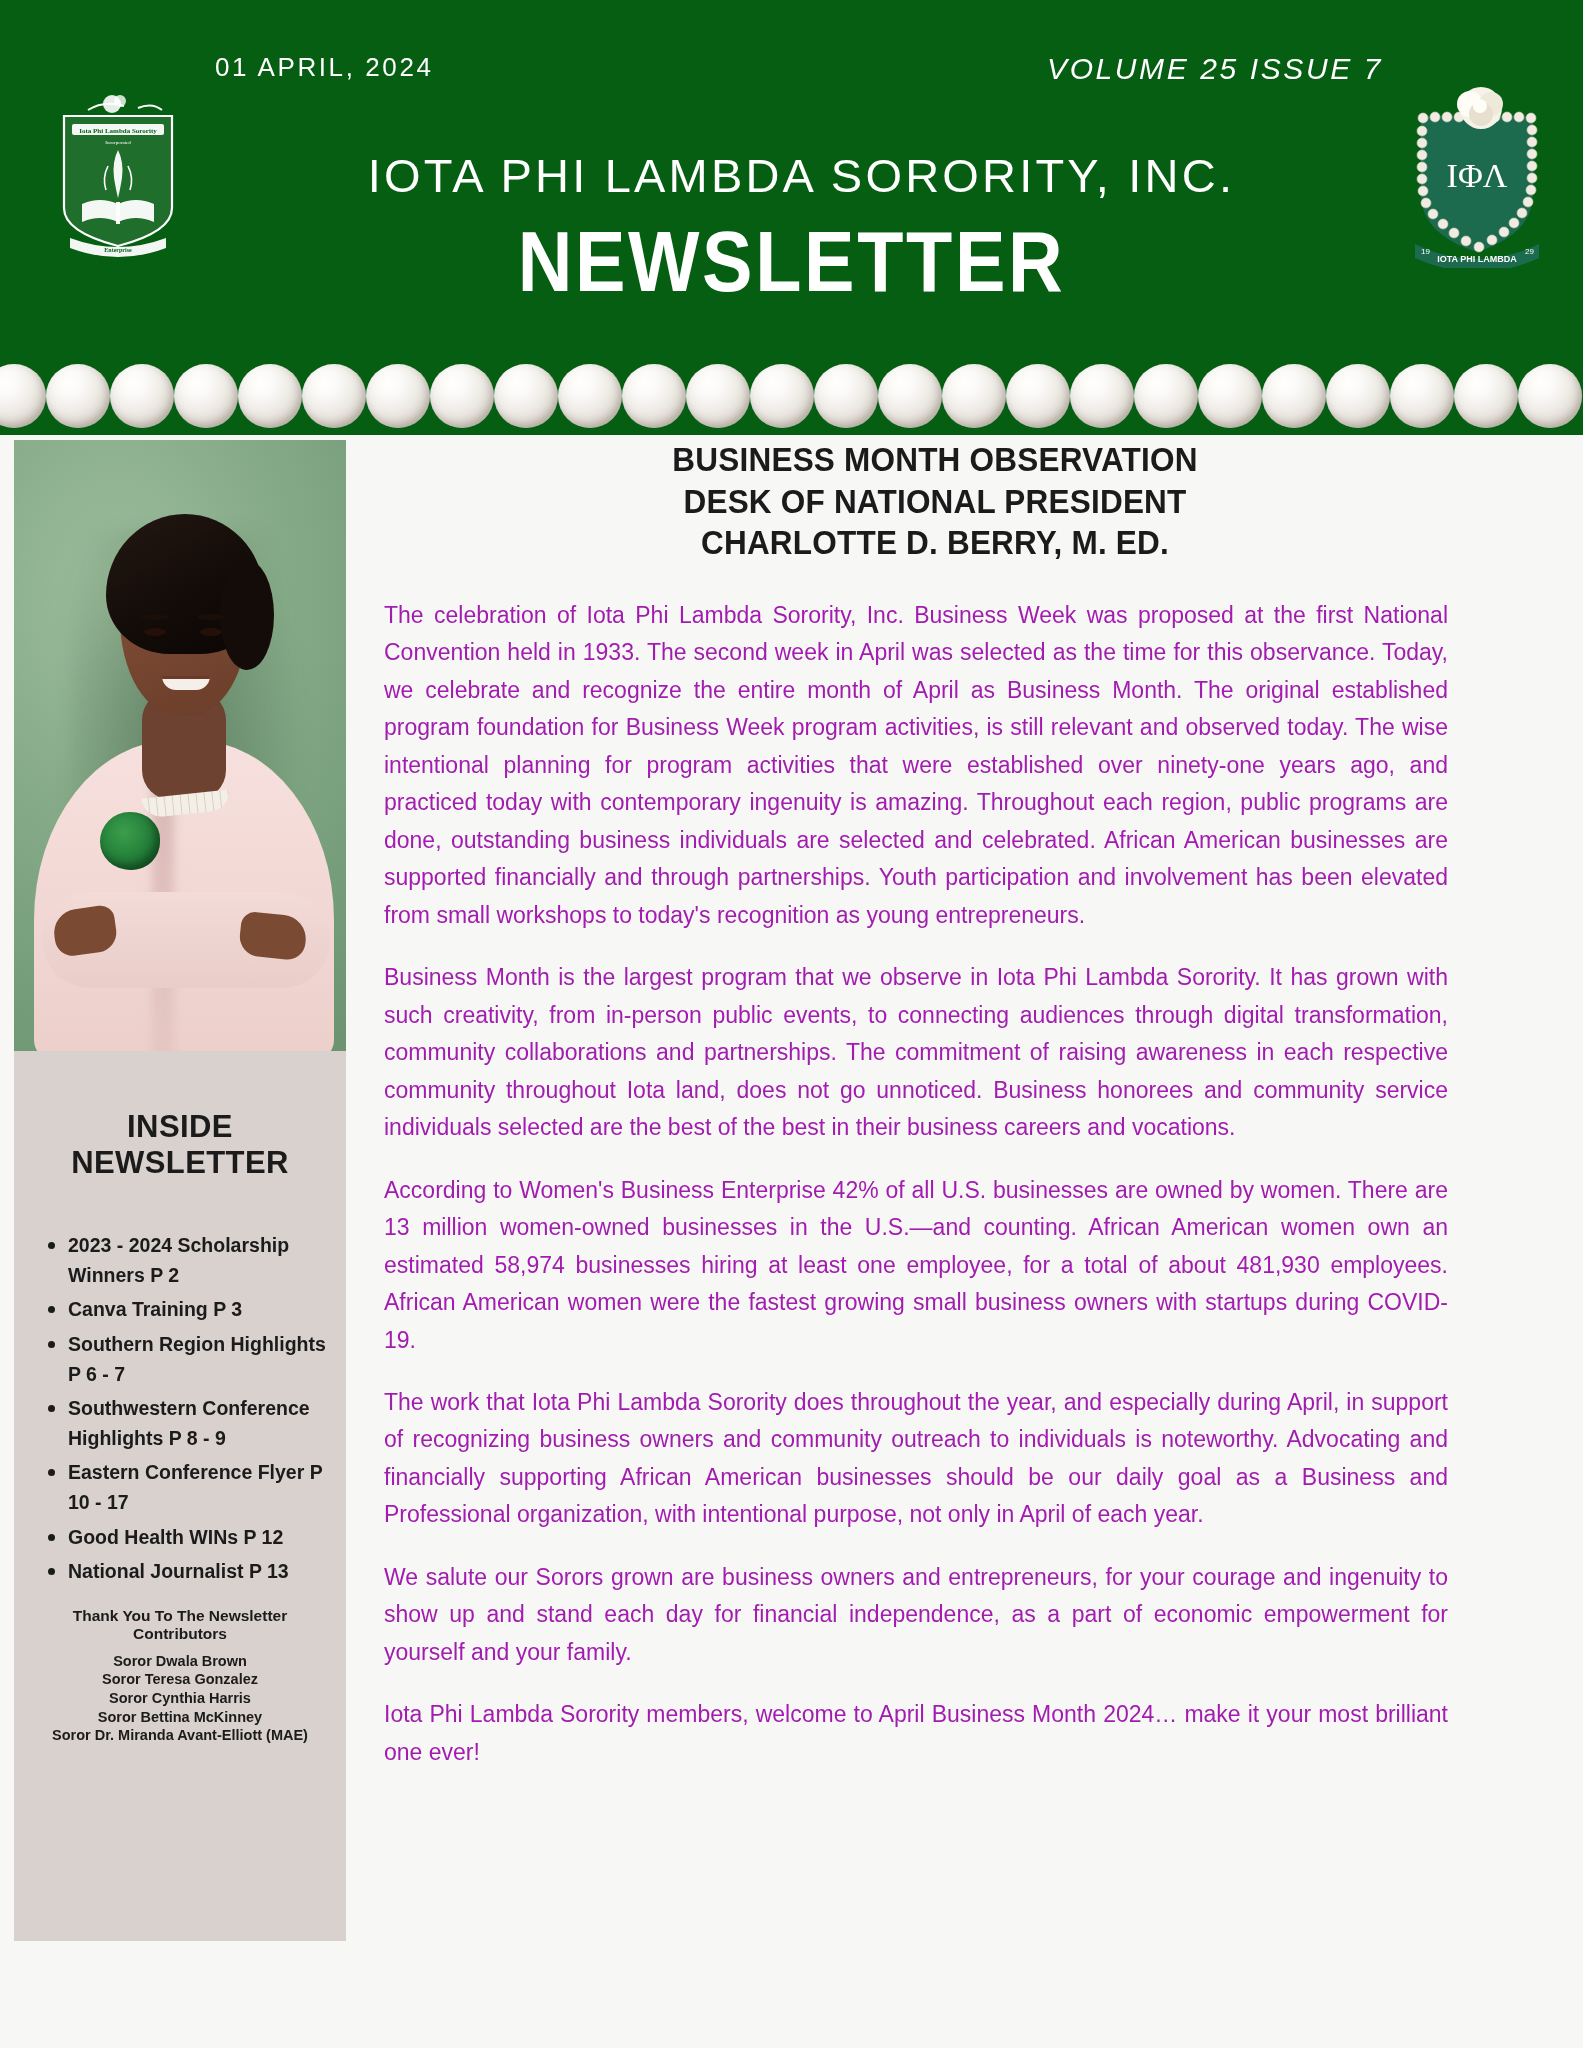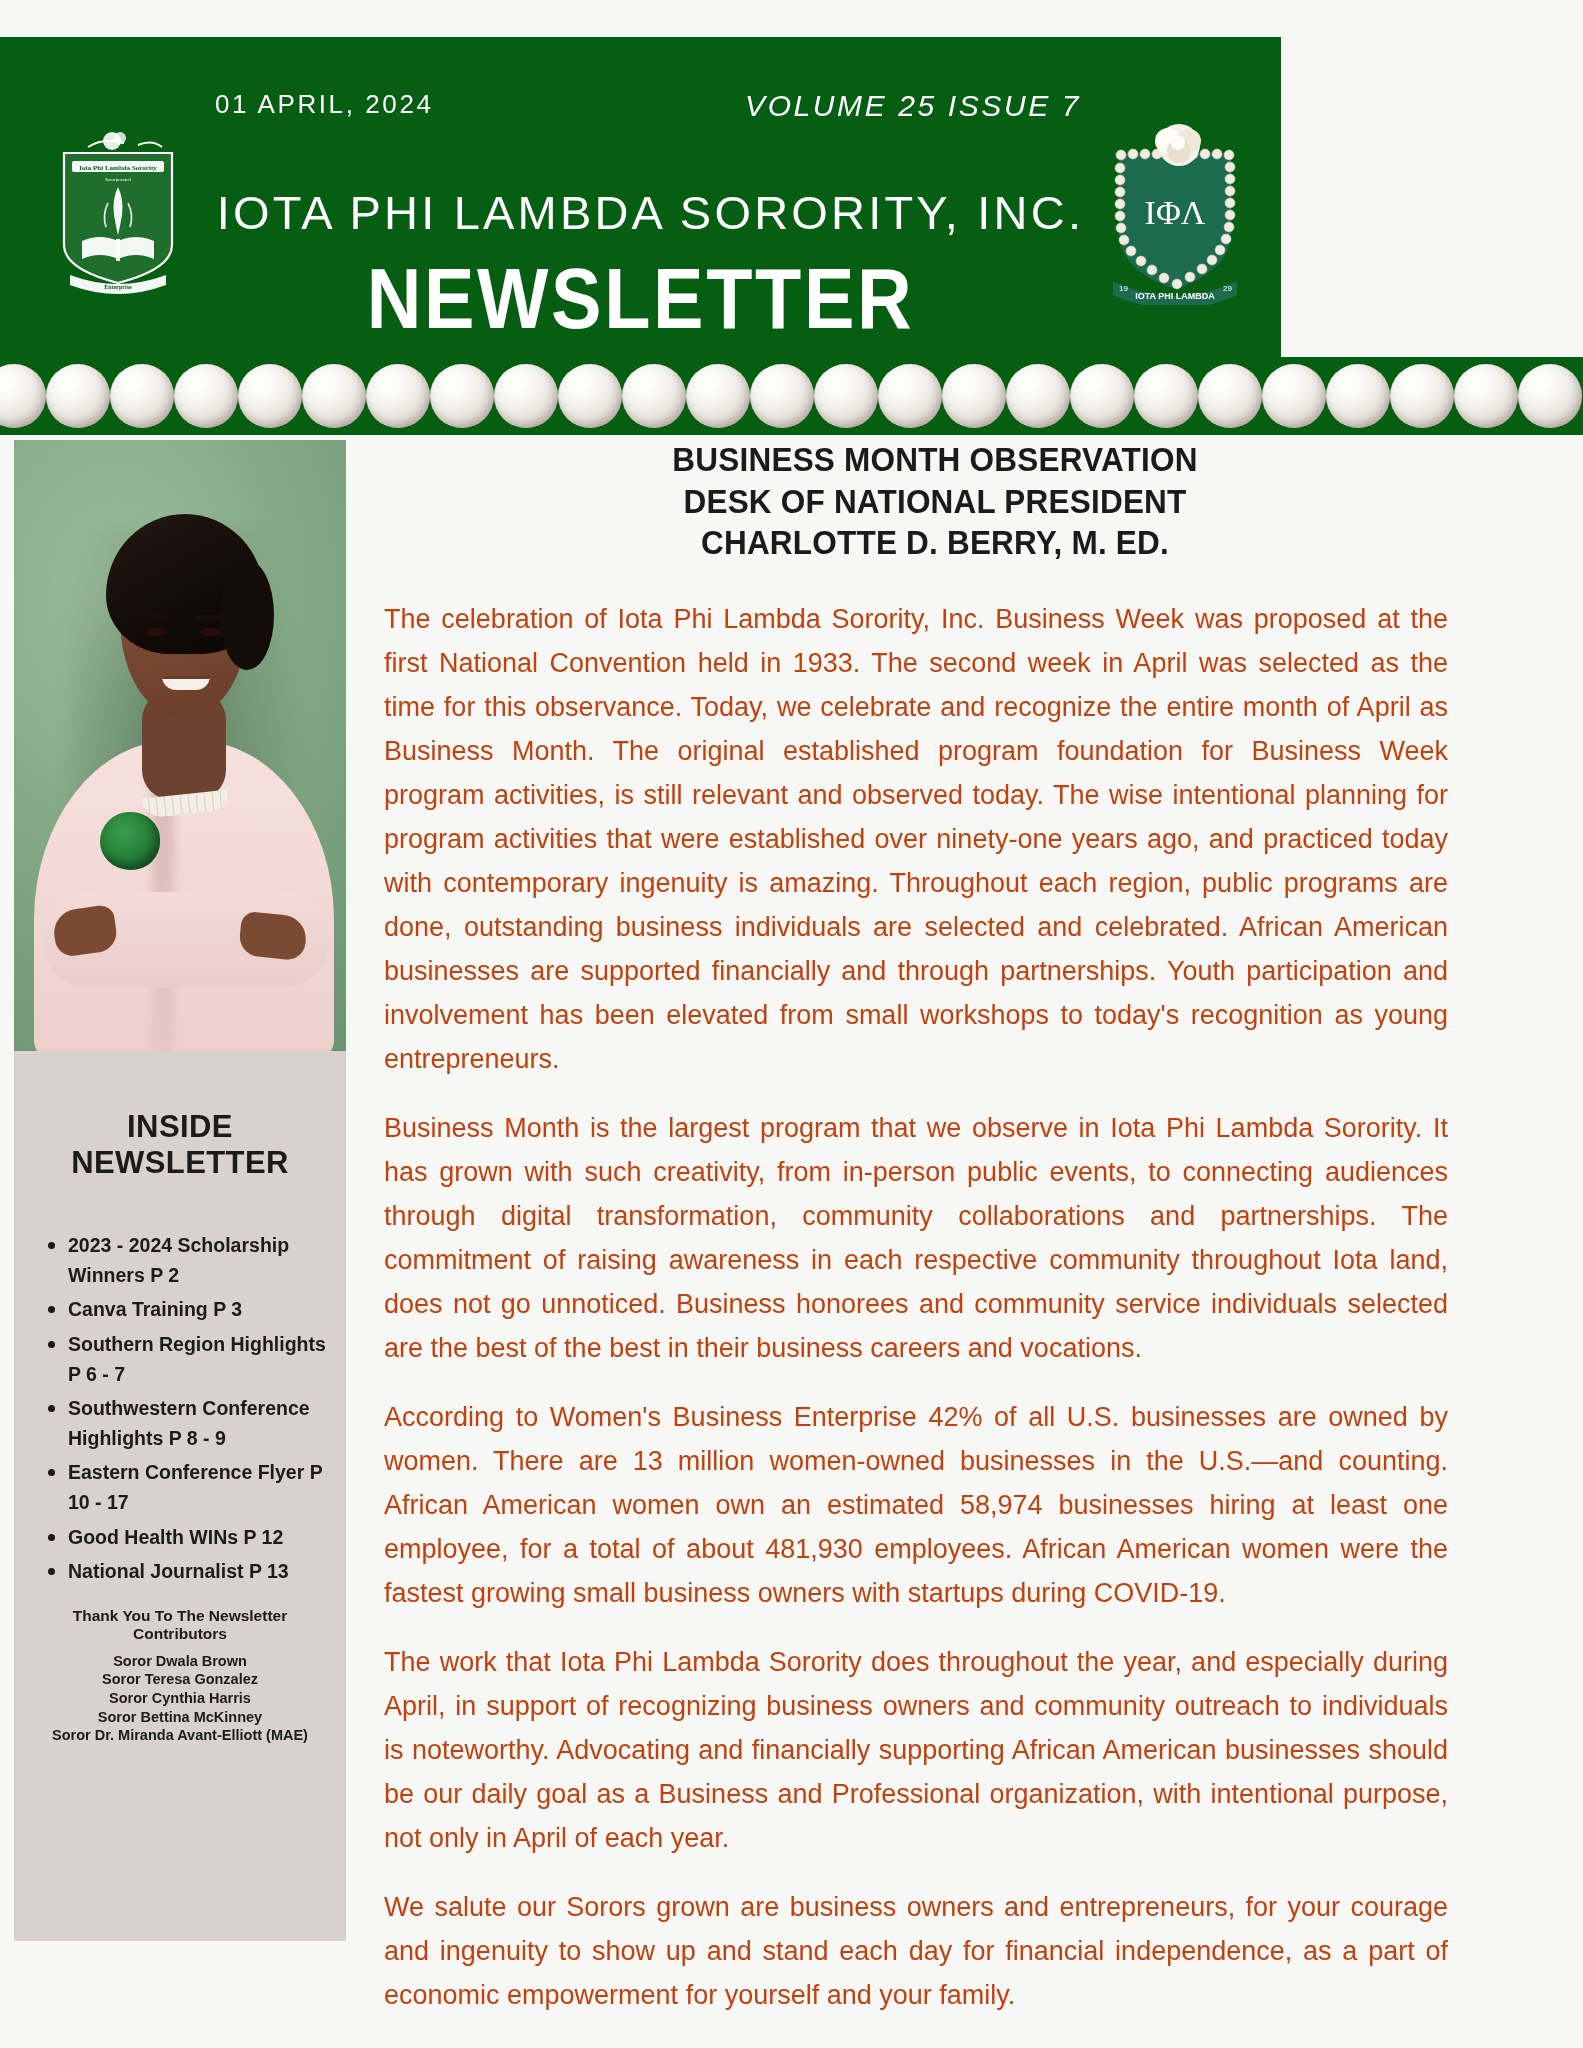--- a/index.html
+++ b/index.html
@@ -16,25 +16,24 @@
     position: relative;
     width: 1583px;
     height: 2048px;
     background: #f7f8f6;
   }
 
   
   .header {
     position: absolute;
     left: 0; top: 0;
-    width: 1281px;
+    width: 1583px;
     height: 357px;
     background: #065e13;
     overflow: hidden;
-    margin-top: 37px;
   }
 
   .header-date {
     position: absolute;
     left: 215px;
     top: 52px;
     font-size: 26px;
     letter-spacing: 2.6px;
     color: #ffffff;
     font-weight: 400;
@@ -326,23 +325,23 @@
     letter-spacing: 0.2px;
     line-height: 1.28;
     transform: scaleX(0.97);
   }
   .art-body {
     margin-top: 32px;
     padding-right: 62px;
     padding-left: 24px;
   }
   .art-body p {
-    font-size: 27px;
+    font-size: 23px;
     line-height: 1.63;
-    color: #c2410c;
+    color: #a21caf;
     text-align: justify;
     margin-bottom: 25px;
   }
   .art-body p:last-child { margin-bottom: 0; }
 
   
   .footer {
     position: absolute;
     left: 71px;
     top: 1942px;

